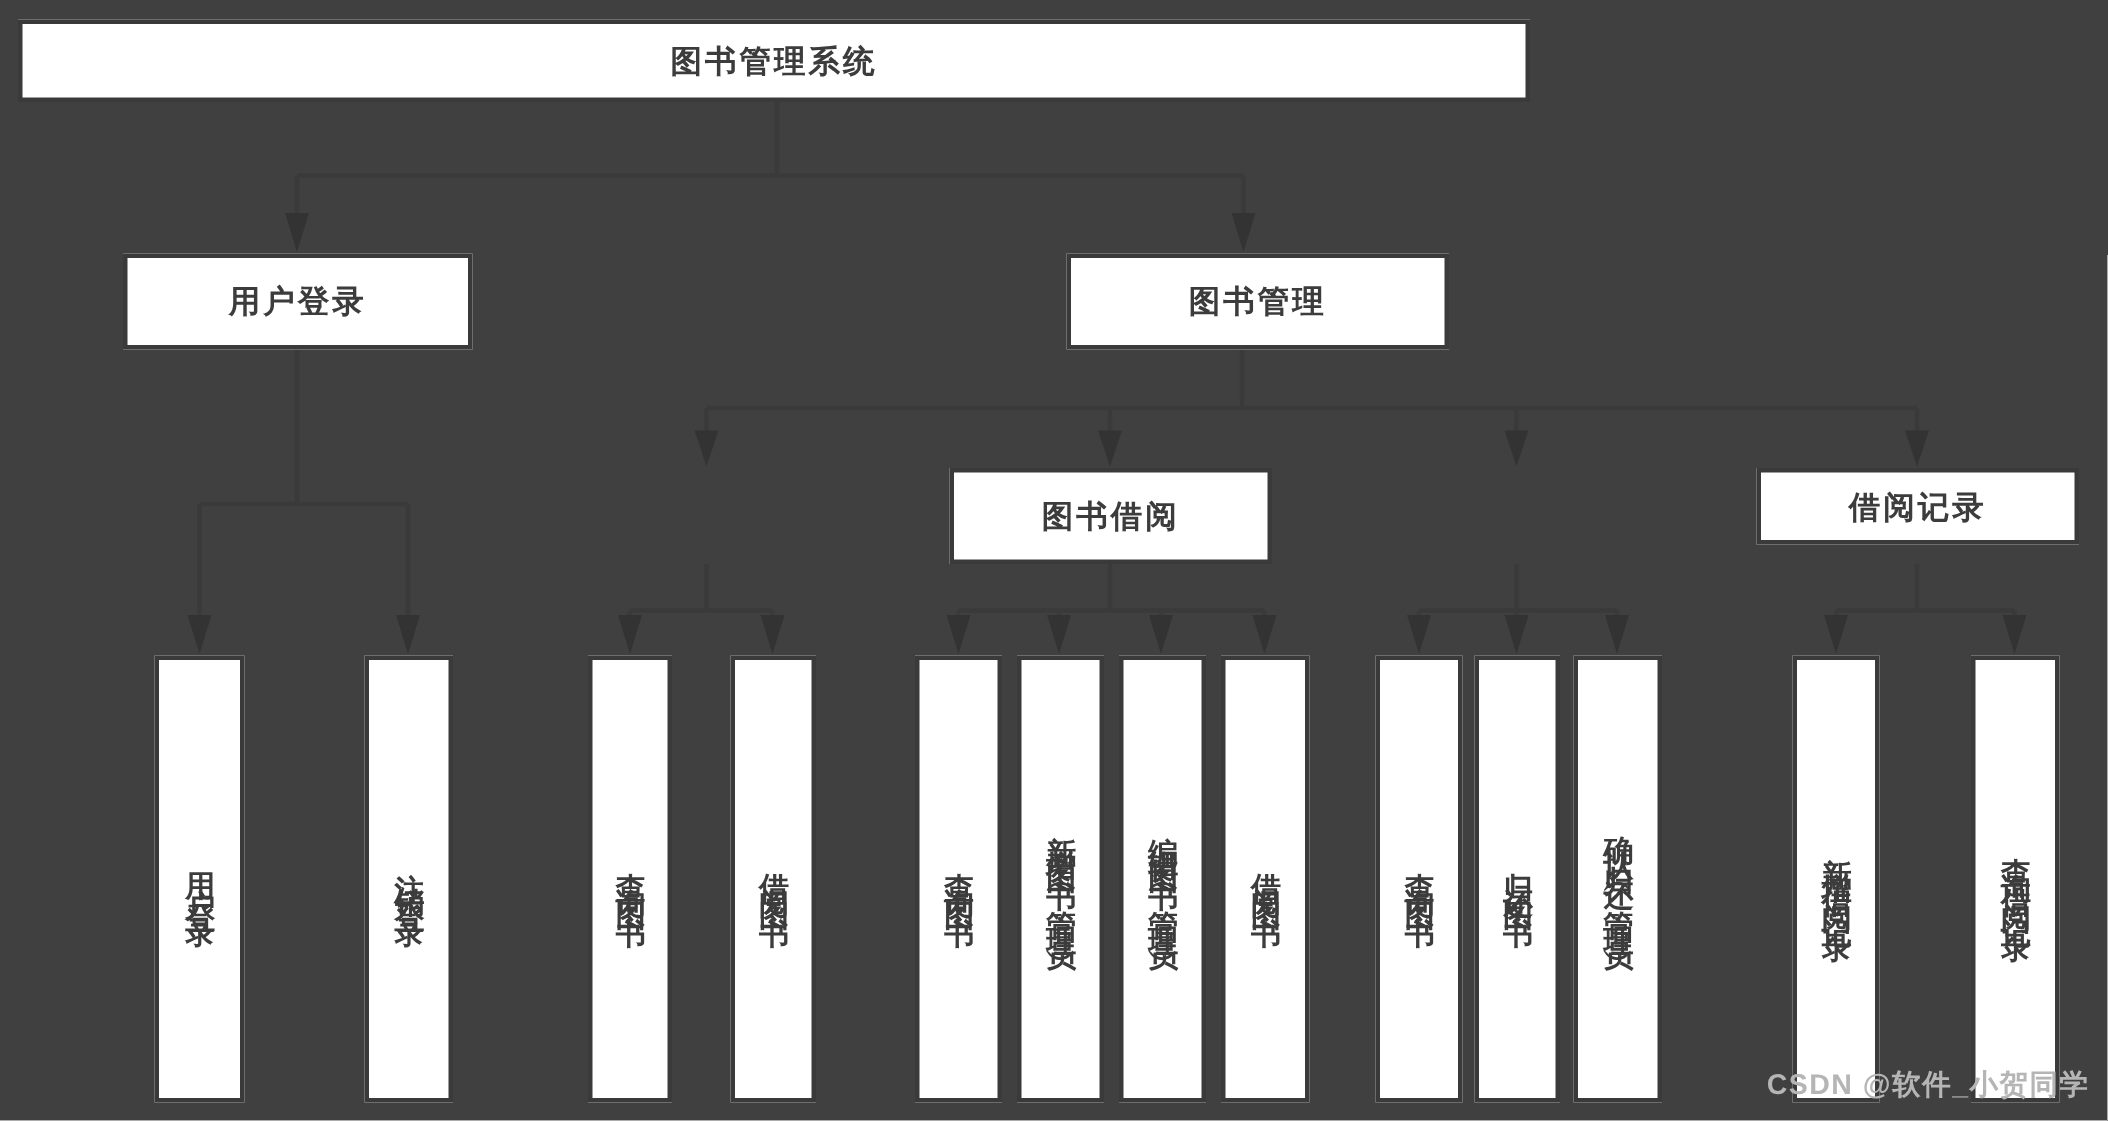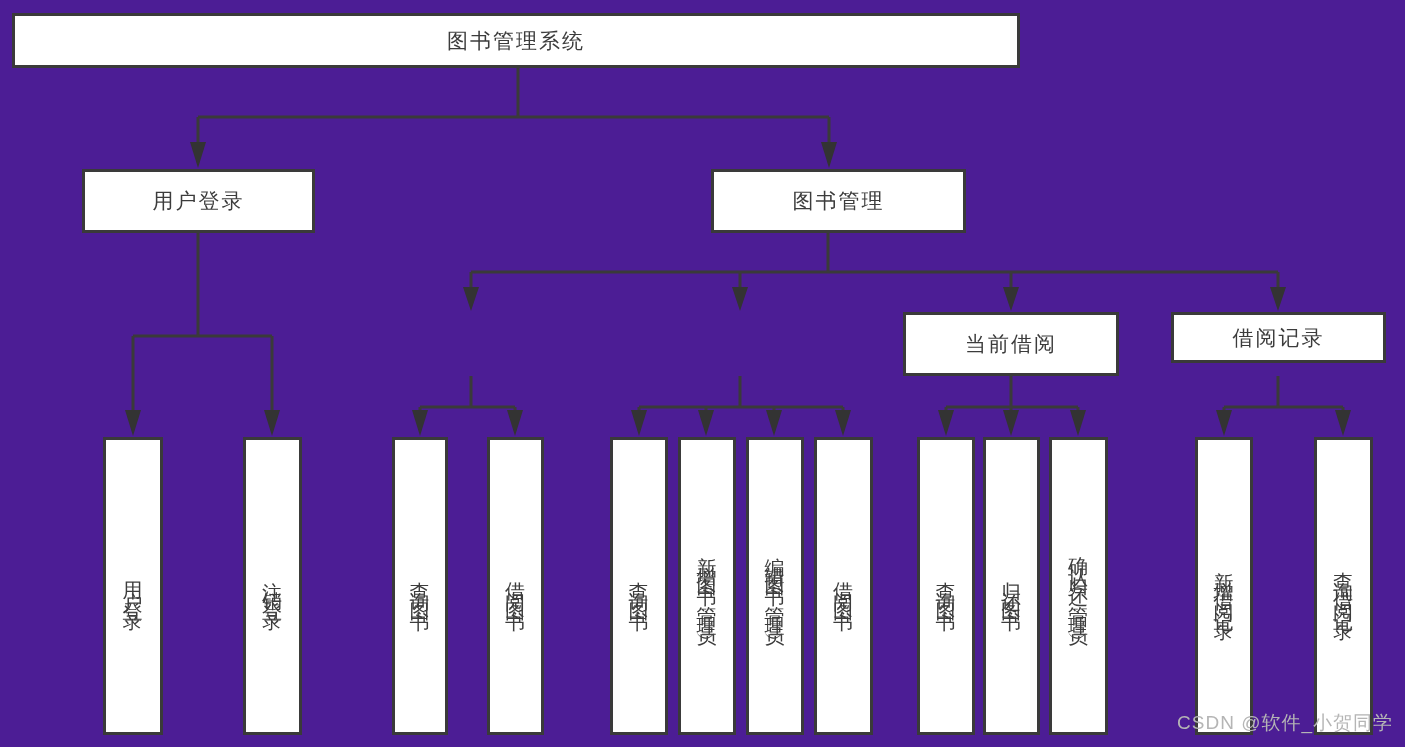--- a/index.html
+++ b/index.html
@@ -1,21 +1,22 @@
 <!DOCTYPE html>
 <html><head>
 <meta charset="utf-8">
 <style>
   html,body{margin:0;padding:0;background:#ffffff;}
   .stage{
     position:relative;
     width:1405px;height:747px;
-    background:#4c1d95;
+    background:#404040;
     overflow:hidden;
     font-family:"Liberation Sans", sans-serif;
+    font-weight:bold;
   }
   .wires{position:absolute;left:0;top:0;pointer-events:none;}
   .hbox{
     position:absolute;
     box-sizing:border-box;
     border:3px solid #3a3a3a;
     background:#ffffff;
     display:flex;align-items:center;justify-content:center;
     font-size:21px;color:#3c3c3c;
     letter-spacing:2px;
@@ -90,22 +91,22 @@
     <span>图书管理系统</span>
   </div>
 
   <div class="hbox" style="left:82px;top:169px;width:233px;height:64px">
     <span>用户登录</span>
   </div>
   <div class="hbox" style="left:711px;top:169px;width:255px;height:64px">
     <span>图书管理</span>
   </div>
 
-  <div class="hbox" style="left:903px;top:312px;width:216px;height:64px">
-    <span>当前借阅</span>
+  <div class="hbox" style="left:633px;top:312px;width:215px;height:64px">
+    <span>图书借阅</span>
   </div>
   <div class="hbox" style="left:1171px;top:312px;width:215px;height:51px">
     <span>借阅记录</span>
   </div>
 
   <div class="vbox" style="left:103px;top:437px;width:60px;height:298px">
     <span>用户登录</span>
   </div>
   <div class="vbox" style="left:243px;top:437px;width:59px;height:298px">
     <span>注销登录</span>

